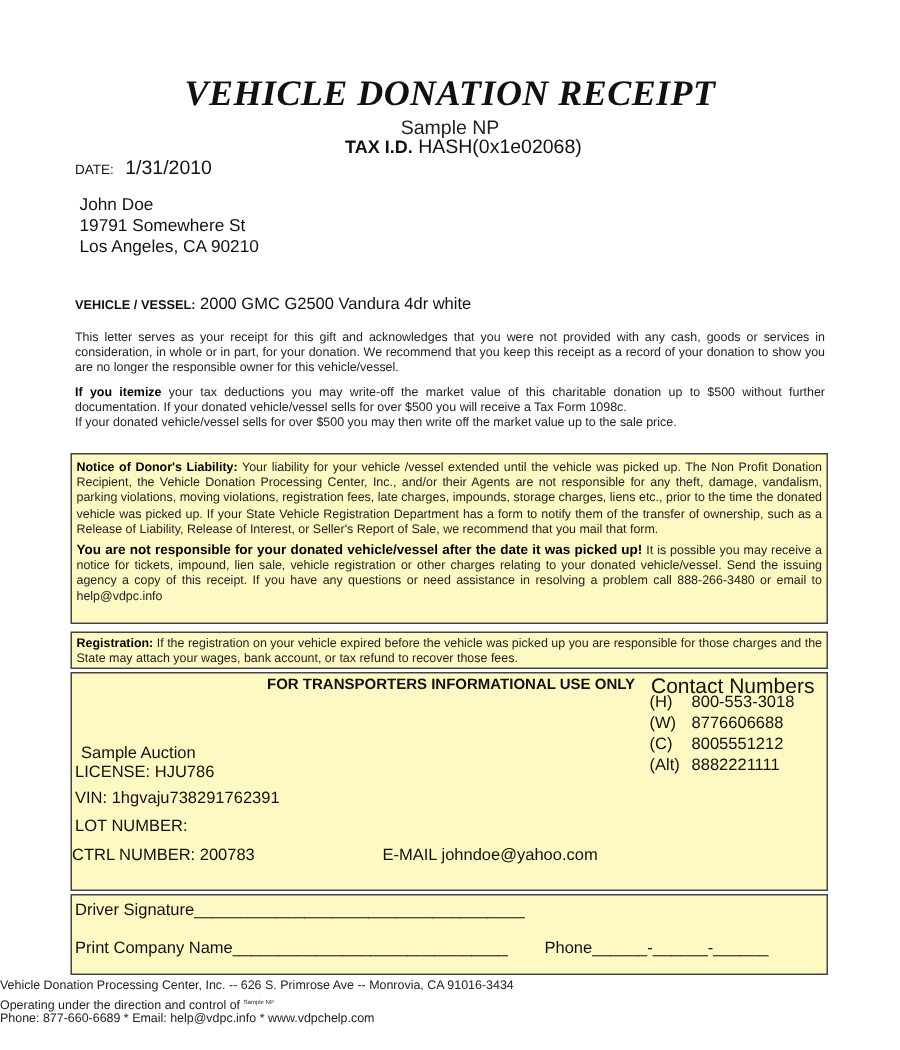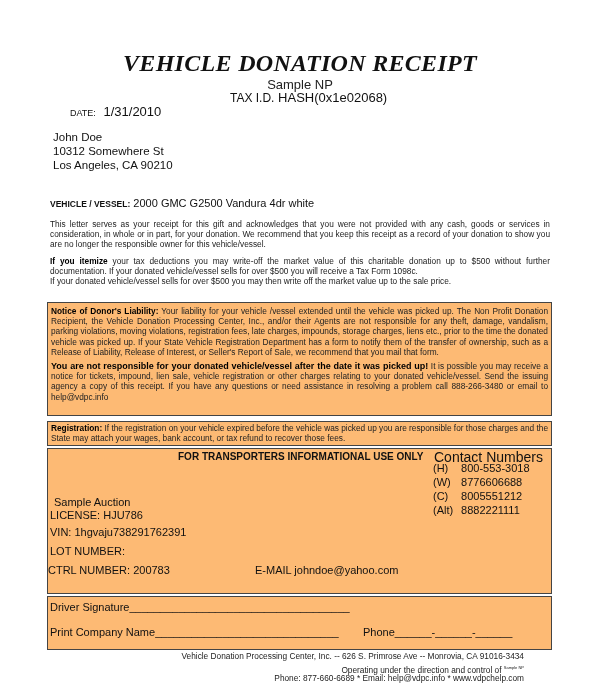--- a/index.html
+++ b/index.html
@@ -5,72 +5,72 @@
   * { box-sizing: border-box; margin: 0; padding: 0; }
   html, body { width: 600px; height: 700px; background: #fff; overflow: hidden; }
   body { position: relative; font-family: "Liberation Sans", sans-serif; color: #111; }
   .abs { position: absolute; }
 
   .title { left: 0; width: 600px; top: 50px; text-align: center;
     font-family: "Liberation Serif", serif; font-style: italic; font-weight: bold;
     font-size: 24px; letter-spacing: 0.3px; color: #111; }
   .org { left: 0; width: 600px; top: 77px; text-align: center; font-size: 13px; color: #222; }
   .taxid { left: 230px; top: 90px; font-size: 13px; color: #111; }
-  .taxid .lbl { font-weight: normal; font-size: 12px; }
+  .taxid .lbl { font-weight: bold; font-size: 12px; }
   .date { left: 50px; top: 104px; font-size: 13px; }
-  .date .lbl { font-size: 9px; margin-right: 4px; margin-left: 20px; }
+  .date .lbl { font-size: 9px; margin-right: 4px; }
 
   .donor { left: 53px; top: 130px; font-size: 11.5px; line-height: 14px; }
 
   .vehicle { left: 50px; top: 197px; font-size: 11px; line-height: 13px; }
   .vehicle .lbl { font-weight: bold; font-size: 8.5px; }
 
   .para { left: 50px; width: 500px; font-size: 8.3px; line-height: 10.2px; text-align: justify; color: #222; }
   .para b { color: #000; }
   .p1 { top: 219px; }
   .p2 { top: 256px; }
 
-  .box { border: 1.5px solid #444; background: #fdba74; }
+  .box { border: 1.5px solid #444; background: #fef9c3; }
   .liability { left: 47px; top: 302px; width: 505px; height: 114px; padding: 3px 3px; }
   .liability .para { position: static; width: auto; }
   .liability .para + .para { margin-top: 4px; }
   .registration { left: 47px; top: 421px; width: 505px; height: 25px; padding: 1px 3px; }
   .registration .para { position: static; width: auto; }
 
   .transport { left: 47px; top: 448px; width: 505px; height: 146px; }
   .transport .hdr { position: absolute; left: 130px; top: 2px; font-weight: bold; font-size: 10px; }
   .transport .contact-hdr { position: absolute; left: 386px; top: 0px; font-size: 14px; }
   .transport .field { position: absolute; left: 2px; font-size: 11px; white-space: nowrap; margin-top: 37px; }
   .transport .phone { position: absolute; left: 385px; font-size: 11px; white-space: nowrap; }
   .transport .phone .pl { display: inline-block; width: 25px; }
 
   .signbox { left: 47px; top: 596px; width: 505px; height: 54px; font-size: 11px; }
   .signbox .row { position: absolute; left: 2px; white-space: nowrap; }
   .signbox .right { position: absolute; left: 315px; white-space: nowrap; }
 
-  .footer { left: 0; width: 524px; text-align: right; font-size: 8.3px; color: #222; line-height: 11px; }
+  .footer { left: 0; width: 524px; text-align: left; font-size: 8.3px; color: #222; line-height: 11px; }
   .footer .tiny { font-size: 4px; vertical-align: super; }
 </style>
 </head>
 <body>
 
 <div class="abs title">VEHICLE DONATION RECEIPT</div>
 <div class="abs org">Sample NP</div>
 <div class="abs taxid">
   <span class="lbl">TAX I.D.</span>
   <span>HASH(0x1e02068)</span>
 </div>
 <div class="abs date">
   <span class="lbl">DATE:</span>
   <span>1/31/2010</span>
 </div>
 
 <div class="abs donor">
   <div>John Doe</div>
-  <div>10312 Somewhere St</div>
+  <div>19791 Somewhere St</div>
   <div>Los Angeles, CA 90210</div>
 </div>
 
 <div class="abs vehicle">
   <div><span class="lbl">VEHICLE / VESSEL:</span> <span>2000 GMC G2500 Vandura 4dr white</span></div>
 </div>
 
 <div class="abs para p1">This letter serves as your receipt for this gift and acknowledges that you were not provided with any cash, goods or services in consideration, in whole or in part, for your donation.  We recommend that you keep this receipt as a record of your donation to show you are no longer the responsible owner for this vehicle/vessel.</div>
 <div class="abs para p2">
   <b>If you itemize</b><span> your tax deductions you may write-off the market value of this charitable donation up to $500 without further documentation.  If your donated vehicle/vessel sells for over $500 you will receive a Tax Form 1098c.</span><br>

